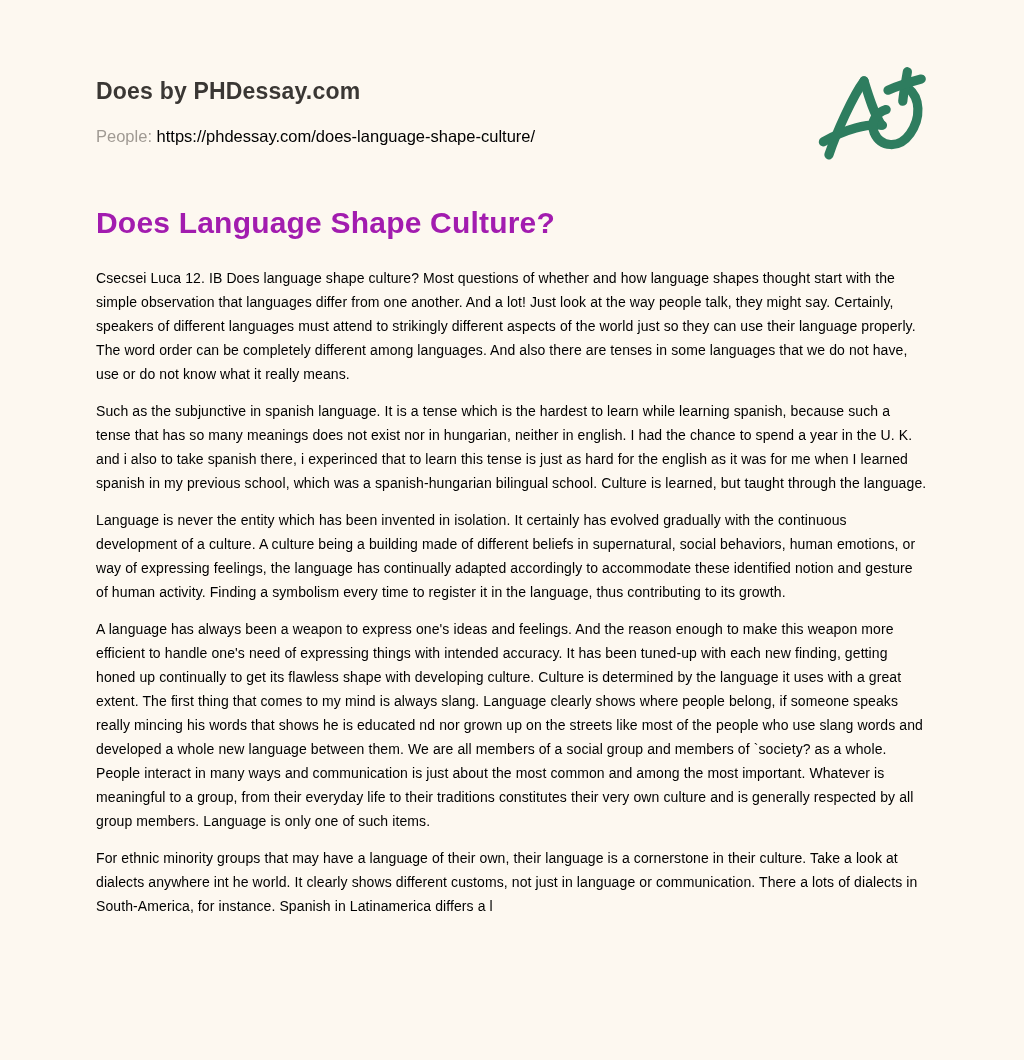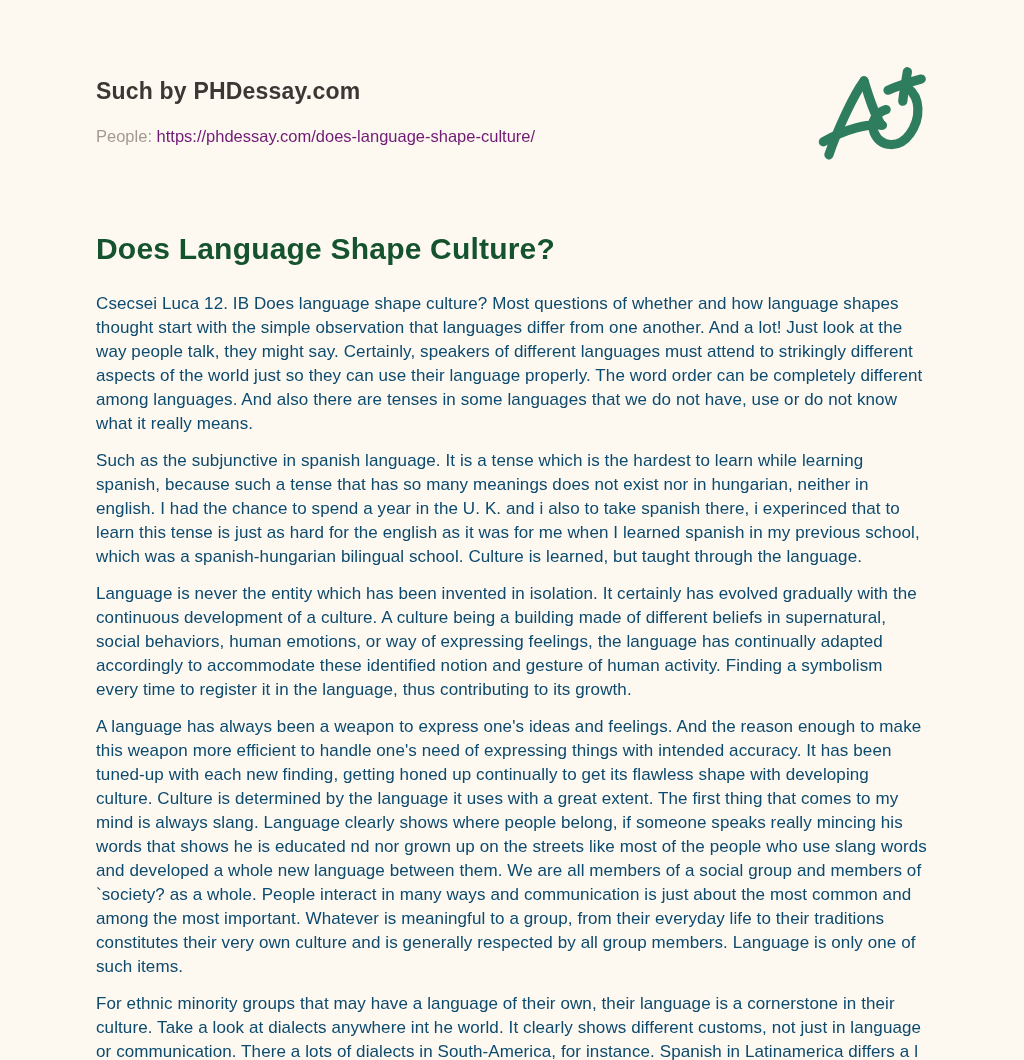--- a/index.html
+++ b/index.html
@@ -24,55 +24,55 @@
     font-weight: 700;
     color: #3a3734;
     letter-spacing: 0.2px;
   }
   .source-line {
     margin-top: 22px;
     font-size: 16.5px;
     color: #a09a93;
   }
   .source-line a {
-    color: #701a75;
+    color: #000000;
     text-decoration: none;
   }
   .logo {
     position: absolute;
     top: 62px;
     left: 816px;
     width: 120px;
     height: 108px;
   }
   .essay-title {
-    margin-top: 86px;
+    margin-top: 60px;
     font-size: 30px;
     font-weight: 700;
-    color: #14532d;
+    color: #a21caf;
     letter-spacing: 0.2px;
   }
   .essay-body {
     margin-top: 26px;
     width: 832px;
   }
   .essay-body p {
-    font-size: 17px;
+    font-size: 14px;
     line-height: 24px;
-    color: #0c4a6e;
+    color: #000000;
     margin: 0 0 13px 0;
     letter-spacing: 0.1px;
   }
 </style>
 </head>
 <body>
 
 <div class="page">
 
-  <div class="header-title">Such by PHDessay.com</div>
+  <div class="header-title">Does by PHDessay.com</div>
 
   <div class="source-line">
     <span>People:</span>
     <a href="#">https://phdessay.com/does-language-shape-culture/</a>
   </div>
 
   <div class="logo">
     <svg viewBox="0 0 130 116" width="120" height="108">
       <g fill="none" stroke="#2e7d5f" stroke-width="10" stroke-linecap="round" stroke-linejoin="round">
 

